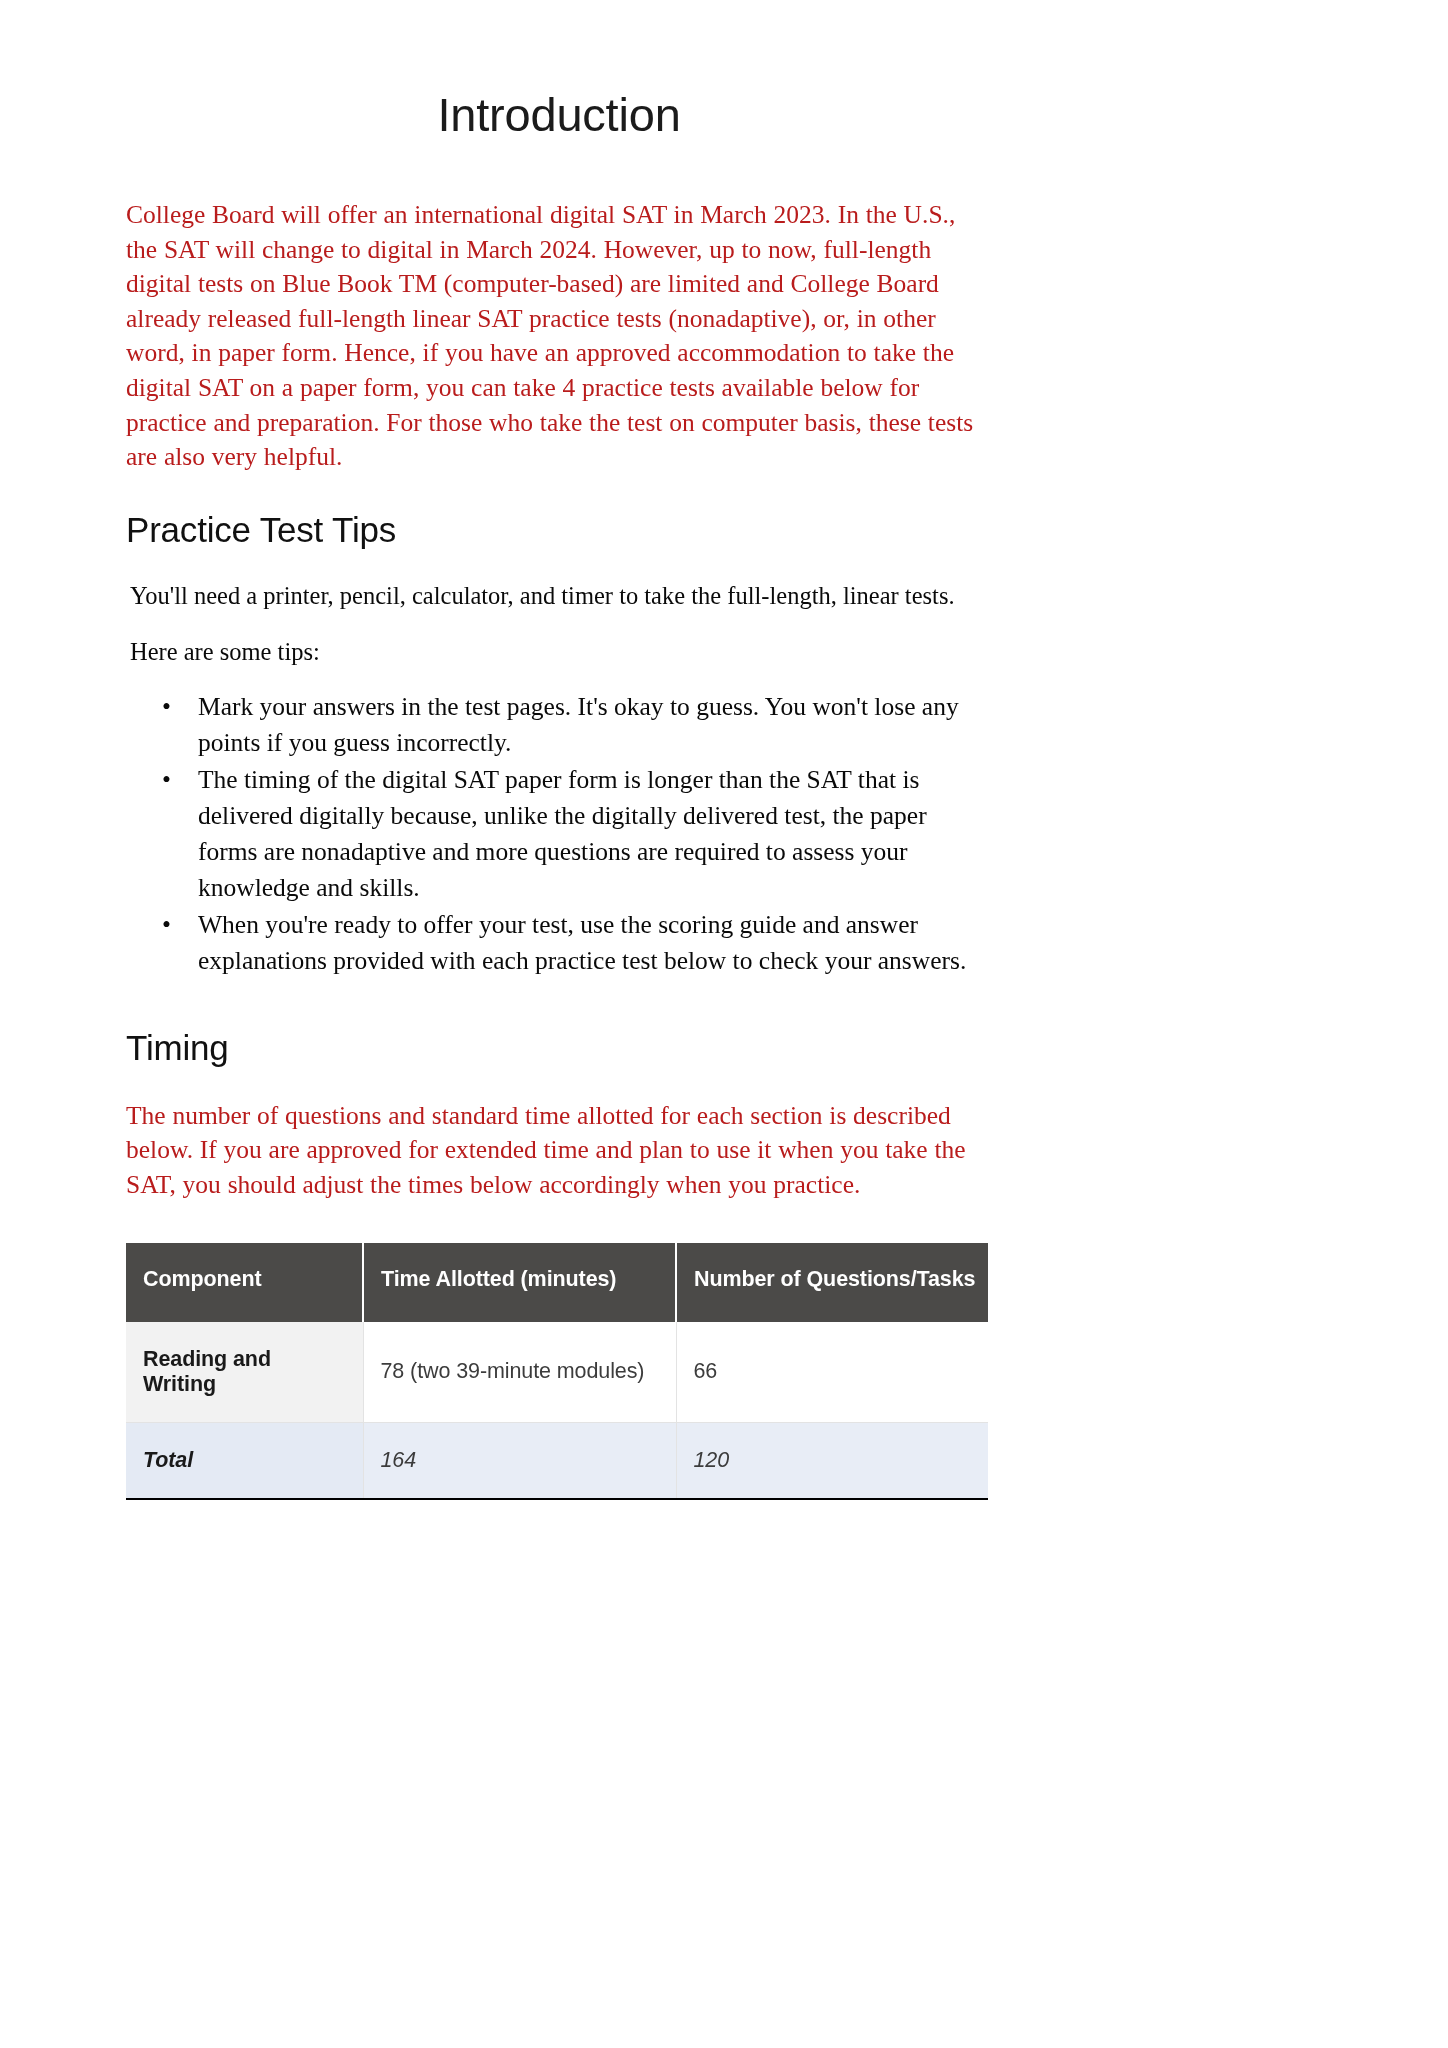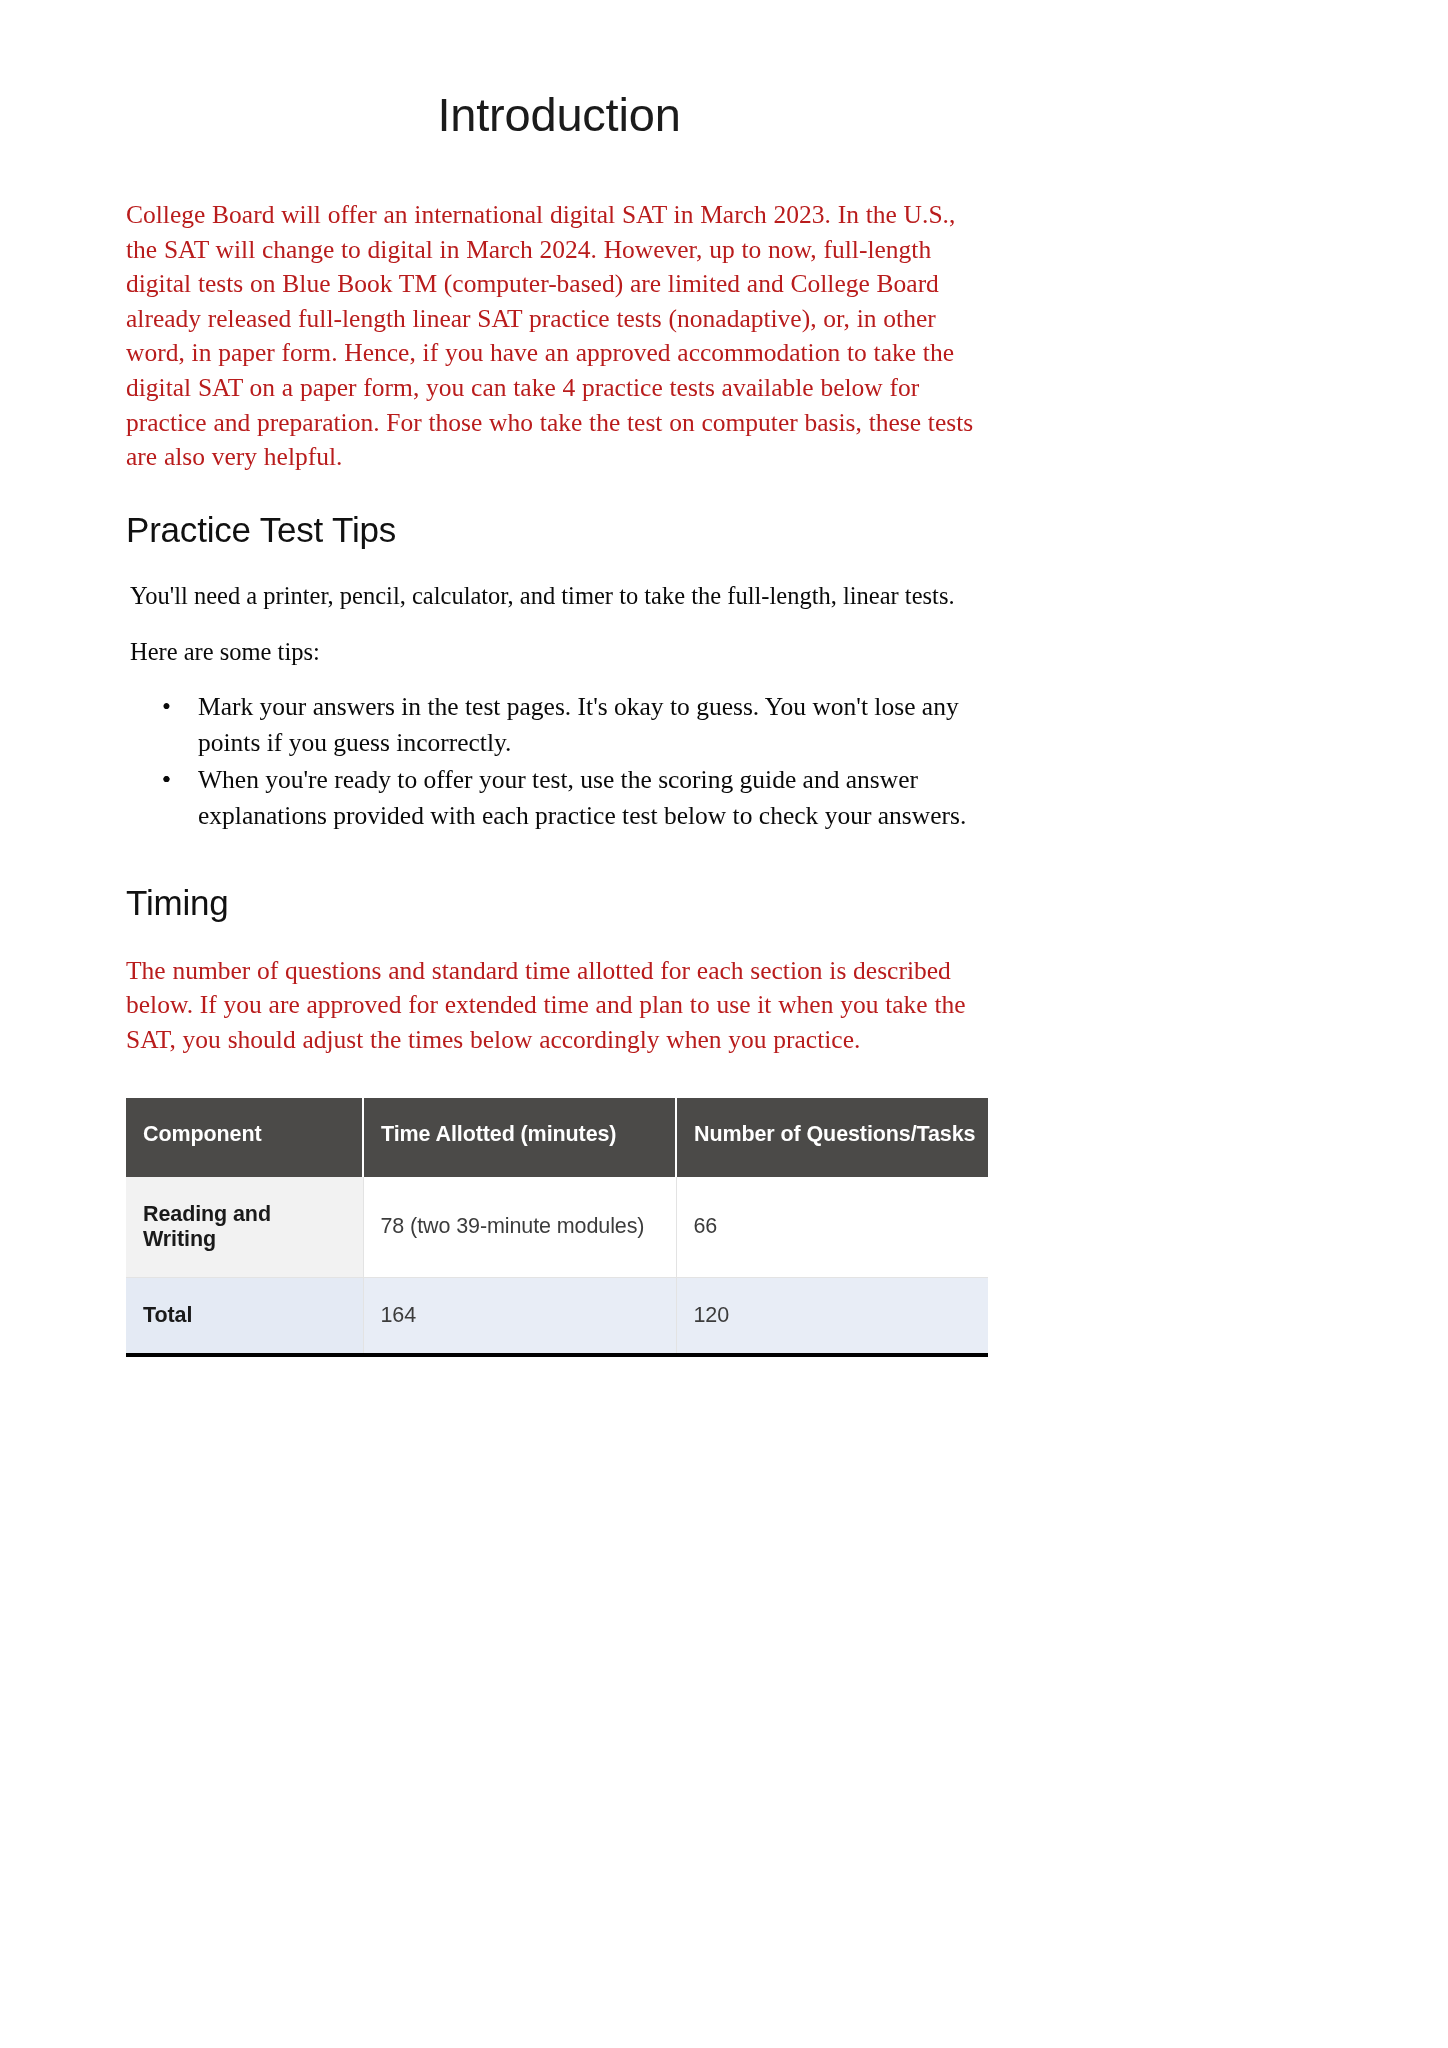--- a/index.html
+++ b/index.html
@@ -149,21 +149,22 @@
   table.timing-table tbody td:last-child { border-right: none; }
 
   table.timing-table tbody td.label-cell {
     background: #f2f2f2;
     color: #1a1a1a;
     font-weight: bold;
   }
 
   table.timing-table tbody tr.total-row td {
     background: #e8edf6;
-    border-bottom: 4px solid #000000;
+    border-bottom: 2px solid #000000;
+    font-style: italic;
   }
   table.timing-table tbody tr.total-row td.label-cell {
     background: #e4eaf4;
     color: #1a1a1a;
     font-weight: bold;
   }
 </style>
 </head>
 <body>
 
@@ -180,20 +181,21 @@
 
     <p class="tips-line" id="tips-intro-2">Here are some tips:</p>
 
     <ul class="tips-list">
       <li>
         <span class="bullet-dot">•</span>
         <span>Mark your answers in the test pages. It's okay to guess. You won't lose any points if you guess incorrectly.</span>
       </li>
       <li>
         <span class="bullet-dot">•</span>
+        <span>The timing of the digital SAT paper form is longer than the SAT that is delivered digitally because, unlike the digitally delivered test, the paper forms are nonadaptive and more questions are required to assess your knowledge and skills.</span>
       </li>
       <li>
         <span class="bullet-dot">•</span>
         <span>When you're ready to offer your test, use the scoring guide and answer explanations provided with each practice test below to check your answers.</span>
       </li>
     </ul>
 
     <h2 class="section-heading" id="heading-timing">Timing</h2>
 
     <p class="body-para" id="timing-paragraph">The number of questions and standard time allotted for each section is described below. If you are approved for extended time and plan to use it when you take the SAT, you should adjust the times below accordingly when you practice.</p>

